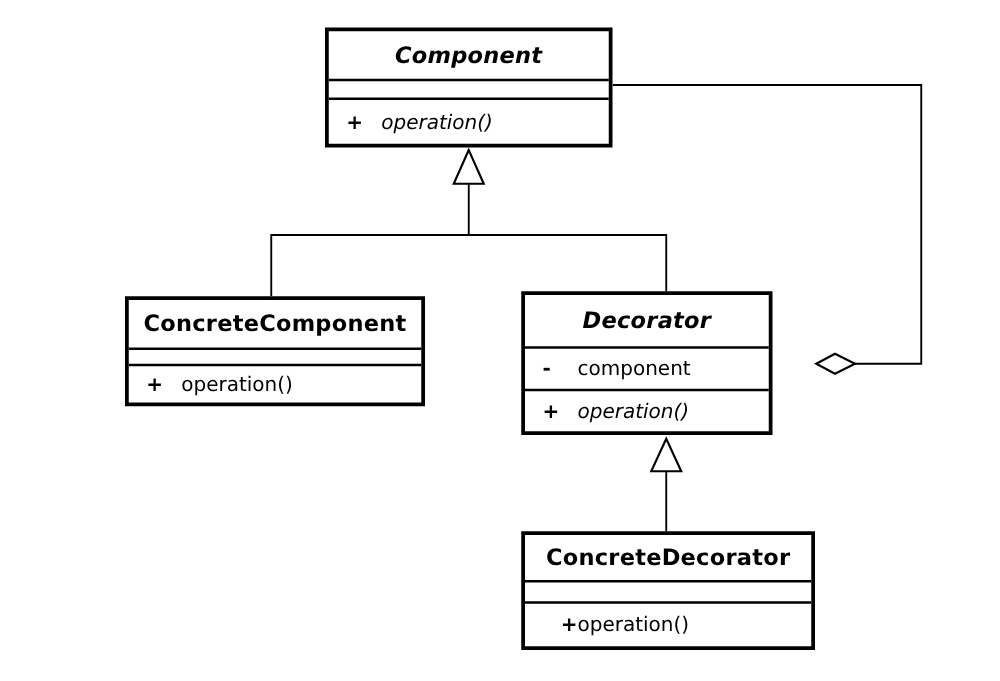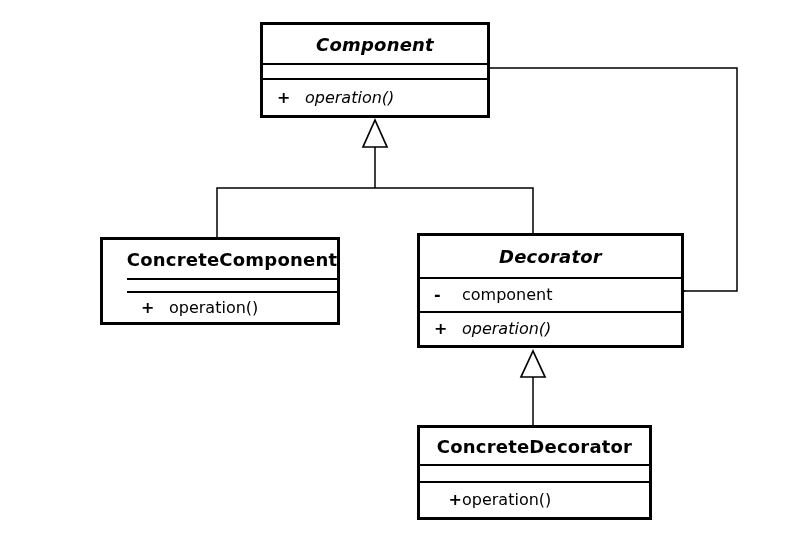--- a/index.html
+++ b/index.html
@@ -85,32 +85,32 @@
     <div class="uml-title italic" style="height:38px;">Component</div>
     <div class="uml-compartment" style="height:13px;"></div>
     <div class="uml-compartment ops">
       <div class="member">
         <span class="vis">+</span>
         <span class="italic">operation()</span>
       </div>
     </div>
   </div>
 
-  <div class="uml-class" style="left:100px; top:237px; width:240px; height:88px;padding-left:24px;">
+  <div class="uml-class" style="left:100px; top:237px; width:240px; height:88px;">
     <div class="uml-title" style="height:38px;">ConcreteComponent</div>
     <div class="uml-compartment" style="height:11px;"></div>
     <div class="uml-compartment ops">
       <div class="member">
         <span class="vis">+</span>
         <span>operation()</span>
       </div>
     </div>
   </div>
 
-  <div class="uml-class" style="left:417px; top:233px; width:267px; height:115px;">
+  <div class="uml-class" style="left:417px; top:233px; width:201px; height:115px;">
     <div class="uml-title italic" style="height:41px;">Decorator</div>
     <div class="uml-compartment" style="height:32px;">
       <div class="member">
         <span class="vis">-</span>
         <span>component</span>
       </div>
     </div>
     <div class="uml-compartment ops">
       <div class="member">
         <span class="vis">+</span>

